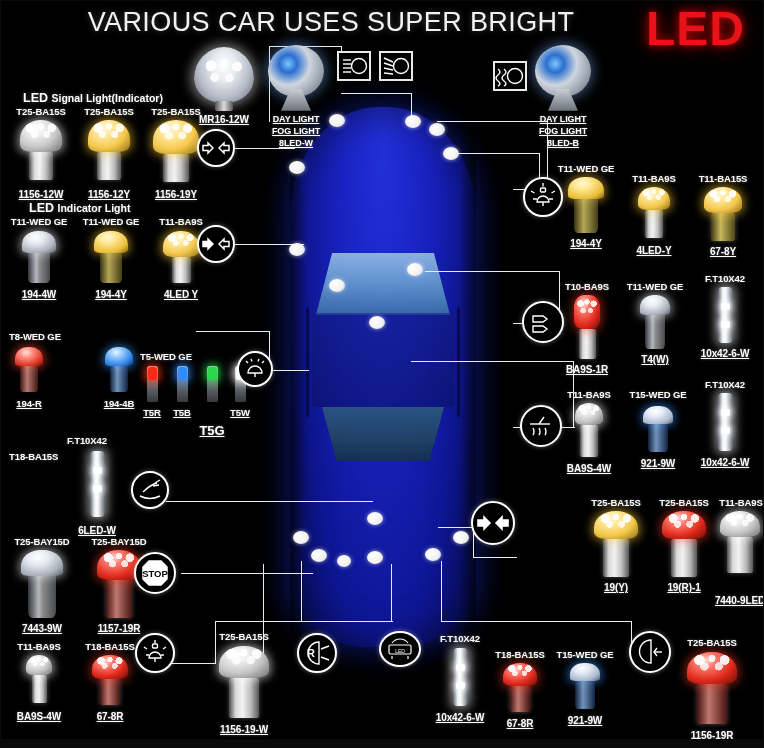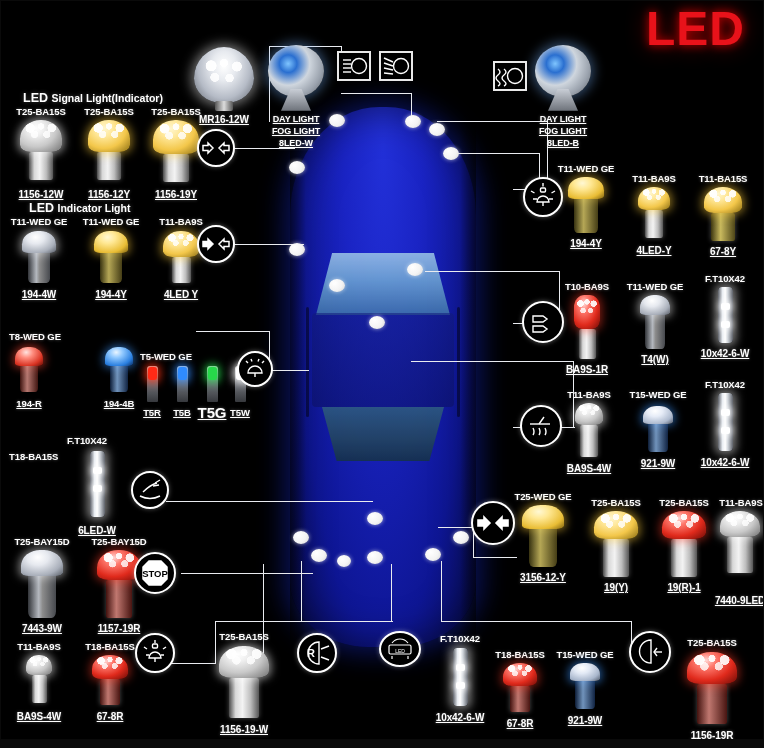--- a/index.html
+++ b/index.html
@@ -236,20 +236,21 @@
     text-shadow:0 0 4px rgba(0,0,0,.9);
     white-space:nowrap;opacity:.92;
   }
   #botbar{position:absolute;left:0;right:0;bottom:0;height:8px;background:#0a0a0a;}
 </style>
 </head>
 <body>
 
 <div id="poster">
 
+  <div class="abs" id="title">VARIOUS CAR USES SUPER BRIGHT</div>
   <div class="abs" id="led-word">LED</div>
 
   <div id="car">
     <div id="carbody"></div>
     <div class="carshade" style="left:0;"></div>
     <div class="carshade" style="right:0;transform:scaleX(-1);"></div>
     <div id="wsFront"></div>
     <div id="roof"></div>
     <div id="wsRear"></div>
     <div class="carline" style="left:16px;top:200px;height:110px;"></div>
@@ -487,21 +488,21 @@
   <div class="cell" style="left:164px;top:365px;width:34px;">
     <div class="t5 b">
         <div class="tip"></div>
       </div>
     <div class="cap-bot" style="margin-top:5px;font-size:9.5px;">T5B</div>
   </div>
   <div class="cell" style="left:194px;top:365px;width:34px;">
     <div class="t5 g">
         <div class="tip"></div>
       </div>
-    <div class="cap-bot" style="margin-top:5px;font-size:15px;">T5G</div>
+    <div class="cap-bot" style="margin-top:23px;font-size:13px;">T5G</div>
   </div>
   <div class="cell" style="left:222px;top:365px;width:34px;">
     <div class="t5 w">
         <div class="tip"></div>
       </div>
     <div class="cap-bot" style="margin-top:5px;font-size:9.5px;">T5W</div>
   </div>
 
   <div class="sym" style="left:236px;top:350px;width:36px;height:36px;">
     <svg width="32" height="32" viewBox="0 0 32 32">
@@ -759,28 +760,20 @@
   </div>
 
   <div class="sym" style="left:470px;top:500px;width:44px;height:44px;">
     <svg width="40" height="40" viewBox="0 0 40 40">
       <g stroke="#fff" stroke-width="1.6" fill="#fff">
         <path d="M17 20 L11 14 L11 17 L5 17 L5 23 L11 23 L11 26 Z"></path>
         <path d="M23 20 L29 14 L29 17 L35 17 L35 23 L29 23 L29 26 Z"></path>
       </g>
     </svg>
   </div>
-  <div class="cell" style="left:504px;top:490px;width:76px;">
-    <div class="cap-top">T25-WED GE</div>
-    <div class="wedgebulb y" style="width:42px;margin-top:3px;">
-      <div class="cap" style="height:24px;"></div>
-        <div class="body" style="width:28px;height:38px;"></div>
-    </div>
-    <div class="cap-bot" style="margin-top:5px;">3156-12-Y</div>
-  </div>
   <div class="cell" style="left:580px;top:496px;width:70px;">
     <div class="cap-top">T25-BA15S</div>
     <div class="bulb amber" style="margin-top:3px;">
       <div class="dome" style="width:44px;height:28px;margin:0 auto;"></div>
       <div class="base" style="width:26px;height:38px;"></div>
     </div>
     <div class="cap-bot" style="margin-top:5px;">19(Y)</div>
   </div>
   <div class="cell" style="left:648px;top:496px;width:70px;">
     <div class="cap-top">T25-BA15S</div>

